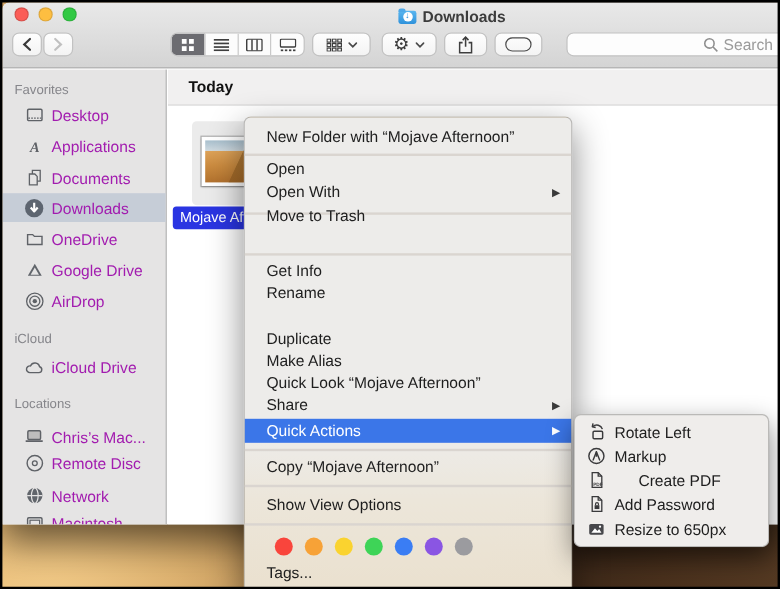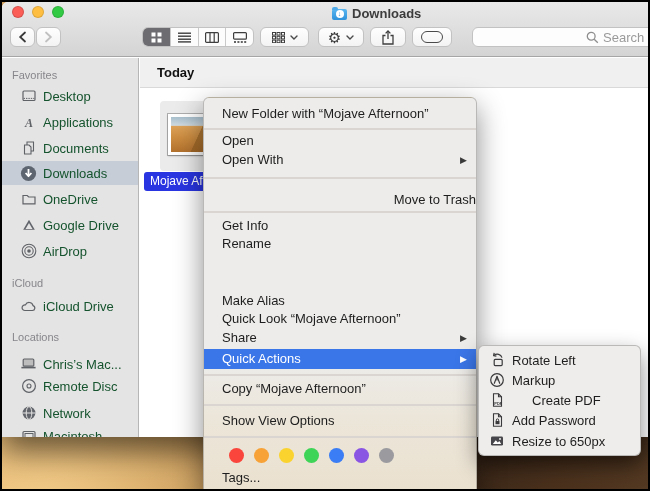--- a/index.html
+++ b/index.html
@@ -52,21 +52,21 @@
   .search-wrap input::placeholder { color:#9A9A9A; }
   .search-wrap svg { position:absolute; left:114px; top:3.5px; }
 
   
   .sidebar { position:absolute; left:0; top:56px; width:137px; bottom:0; background:#E5E4E4;
              border-right:1px solid #B6B6B6; overflow:hidden; }
   .sb-sec { position:absolute; left:10px; height:16px; font-size:11px; font-weight:400; color:#86868B; line-height:16px; }
   .sb-item { position:absolute; left:0; width:137px; height:24px; display:flex; align-items:center; }
   .sb-item.sel { }
   .sb-ic { width:17px; height:17px; margin-left:18px; display:flex; align-items:center; justify-content:center; flex:none; }
-  .sb-label { margin-left:6px; font-size:13px; color:#14532d; white-space:nowrap; }
+  .sb-label { margin-left:6px; font-size:13px; color:#a21caf; white-space:nowrap; }
 
   
   .content { position:absolute; left:138px; top:56px; right:0; bottom:0; background:#fff; }
   .group-bar { position:absolute; left:0; top:0; right:0; height:30px; background:#F1F0F0; border-bottom:1px solid #D9D9D9; }
   .group-label { position:absolute; left:17px; top:0; line-height:29px; font-size:13px; font-weight:bold; color:#111; }
   .file-sel { position:absolute; left:20px; top:43px; width:80px; height:70px; background:#EBEBEB; border-radius:4px; }
   .file-thumb { position:absolute; left:28px; top:56px; width:58px; height:41px; background:#fff;
                 box-shadow:0 0 0 1px rgba(0,0,0,.25), 0 1px 2px rgba(0,0,0,.25); }
   .file-photo { position:absolute; inset:3px;
                 background:linear-gradient(180deg,#A9C0CE 0%,#CFDAE0 24%,#DDA258 26%,#CC8C40 60%,#B3722E 100%); }
@@ -346,24 +346,25 @@
       <div class="file-label" style="background: rgb(42, 53, 226);">Mojave Afternoon</div>
     </div>
   </div>
 
   <div class="menu">
     <div class="mi" style="top:7px;"><span>New Folder with “Mojave Afternoon”</span></div>
     <div class="msep" style="top:30px;"></div>
     <div class="mi" style="top:34px;"><span>Open</span></div>
     <div class="mi" style="top:53px;"><span>Open With</span><span class="arrow">▶</span></div>
     <div class="msep" style="top:79px;"></div>
-    <div class="mi" style="top:93px;text-align:right;"><span>Move to Trash</span></div>
+    <div class="mi" style="top:73px;"><span>Move to Trash</span></div>
     <div class="msep" style="top:113px;"></div>
     <div class="mi" style="top:119px;"><span>Get Info</span></div>
     <div class="mi" style="top:137px;"><span>Rename</span></div>
+    <div class="mi" style="top:176px;"><span>Duplicate</span></div>
     <div class="mi" style="top:194px;"><span>Make Alias</span></div>
     <div class="mi" style="top:212px;"><span>Quick Look “Mojave Afternoon”</span></div>
     <div class="mi" style="top:231px;"><span>Share</span><span class="arrow">▶</span></div>
     <div class="mi hl" style="top: 251px; background: rgb(59, 118, 232);"><span>Quick Actions</span><span class="arrow">▶</span></div>
     <div class="msep" style="top:276px;"></div>
     <div class="mi" style="top:282px;"><span>Copy “Mojave Afternoon”</span></div>
     <div class="msep" style="top:306px;"></div>
     <div class="mi" style="top:314px;"><span>Show View Options</span></div>
     <div class="msep" style="top:338px;"></div>
     <div class="tagdots">

